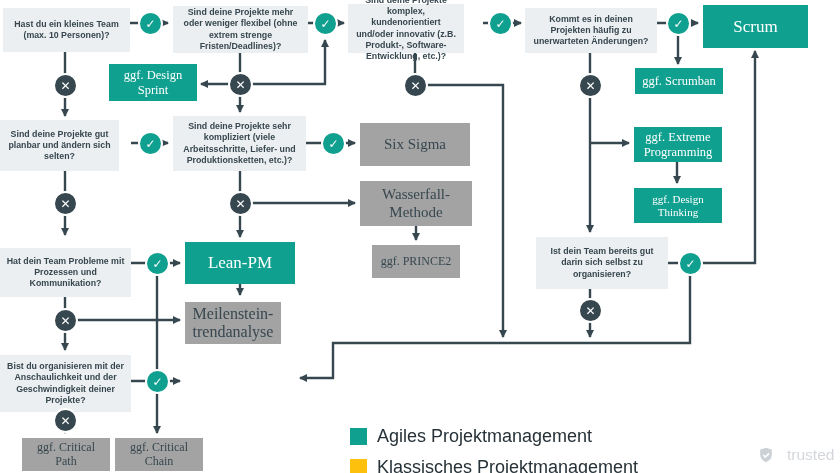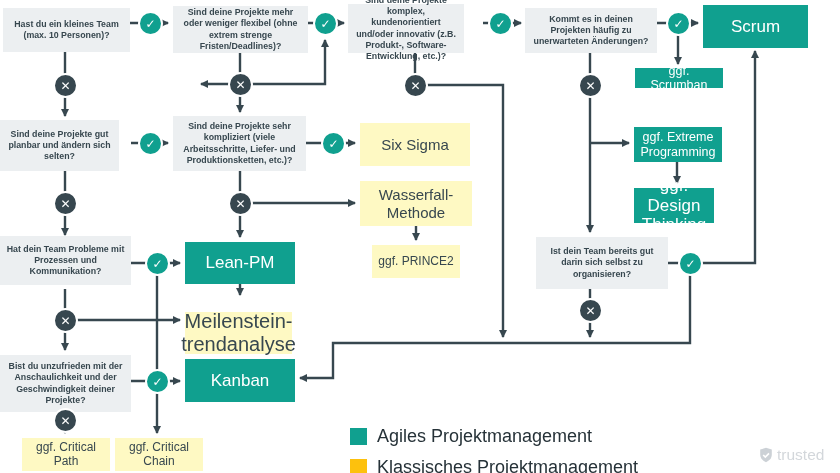--- a/index.html
+++ b/index.html
@@ -13,38 +13,38 @@
   svg.lines { position:absolute; left:0; top:0; z-index:1; }
   .qbox {
     position:absolute; background:#ECEFF1; color:#37474F;
     font-weight:bold; font-size:8.8px; line-height:1.28;
     display:flex; align-items:center; justify-content:center;
     text-align:center; padding:2px 4px; box-sizing:border-box; z-index:2;
   }
   .rbox {
     position:absolute; display:flex; align-items:center; justify-content:center;
     text-align:center; box-sizing:border-box; padding:4px 4px;
-    line-height:1.15; z-index:2;
+    line-height:1.15; z-index:2;font-family:Liberation Serif, serif;
   }
   .agile   { background:#10A08F; color:#fff; }
-  .classic { background:#fef9c3; color:#37474F; }
+  .classic { background:#a3a3a3; color:#37474F; }
   .decision {
     position:absolute; width:21px; height:21px; border-radius:50%;
     border:2px solid #fff; display:flex; align-items:center; justify-content:center;
     color:#fff; font-weight:bold; font-size:12px; z-index:3;
     font-family:"DejaVu Sans", sans-serif;
   }
   .yes { background:#10A08F; }
   .no  { background:#37474F; }
   .legend { position:absolute; left:350px; top:419px; z-index:2; }
   .legend-row { display:flex; align-items:center; margin-bottom:10px;margin-top:7px; }
   .swatch { width:17px; height:17px; margin-right:10px; flex:0 0 auto; }
   .legend-label { font-size:18px; color:#263238; }
   .watermark { position:absolute; left:758px; top:446px; display:flex; align-items:center; z-index:2; }
-  .wm-text { font-size:15.5px; color:#D3D7DB; font-weight:500; margin-left:3px; }
+  .wm-text { font-size:15.5px; color:#D3D7DB; font-weight:500; margin-left:13px; }
 </style>
 </head>
 <body>
 
 <div class="canvas">
 
   <svg class="lines" width="840" height="473" viewBox="0 0 840 473">
     <defs>
       <marker id="ah" markerUnits="userSpaceOnUse" markerWidth="12" markerHeight="12" refX="7" refY="4" orient="auto">
         <path d="M0,0 L8,4 L0,8 Z" fill="#37474F"></path>
@@ -82,35 +82,35 @@
       <path d="M590,289 V337" marker-end="url(#ah)"></path>
     </g>
   </svg>
 
   <div class="qbox" style="left:3px;top:8px;width:127px;height:44px">Hast du ein kleines Team (max. 10 Personen)?</div>
   <div class="qbox" style="left:173px;top:6px;width:135px;height:47px">Sind deine Projekte mehr oder weniger flexibel (ohne extrem strenge Fristen/Deadlines)?</div>
   <div class="qbox" style="left:348px;top:4px;width:116px;height:49px">Sind deine Projekte komplex, kundenorientiert und/oder innovativ (z.B. Produkt-, Software-Entwicklung, etc.)?</div>
   <div class="qbox" style="left:525px;top:8px;width:132px;height:45px">Kommt es in deinen Projekten häufig zu unerwarteten Änderungen?</div>
   <div class="qbox" style="left:0px;top:120px;width:119px;height:51px">Sind deine Projekte gut planbar und ändern sich selten?</div>
   <div class="qbox" style="left:173px;top:116px;width:133px;height:55px">Sind deine Projekte sehr kompliziert (viele Arbeitsschritte, Liefer- und Produktionsketten, etc.)?</div>
-  <div class="qbox" style="left:0px;top:236px;width:131px;height:49px">Hat dein Team Probleme mit Prozessen und Kommunikation?</div>
-  <div class="qbox" style="left:0px;top:355px;width:131px;height:57px">Bist du unzufrieden mit der Anschaulichkeit und der Geschwindigkeit deiner Projekte?</div>
+  <div class="qbox" style="left:0px;top:248px;width:131px;height:49px">Hat dein Team Probleme mit Prozessen und Kommunikation?</div>
+  <div class="qbox" style="left:0px;top:355px;width:131px;height:57px">Bist du organisieren mit der Anschaulichkeit und der Geschwindigkeit deiner Projekte?</div>
   <div class="qbox" style="left:536px;top:237px;width:132px;height:52px">Ist dein Team bereits gut darin sich selbst zu organisieren?</div>
 
   <div class="rbox agile" style="left:703px;top:5px;width:105px;height:43px;font-size:17px">Scrum</div>
-  <div class="rbox agile" style="left:635px;top:68px;width:88px;height:20px;font-size:12.5px">ggf. Scrumban</div>
+  <div class="rbox agile" style="left:635px;top:68px;width:88px;height:26px;font-size:12.5px">ggf. Scrumban</div>
   <div class="rbox agile" style="left:634px;top:127px;width:88px;height:35px;font-size:12.5px">ggf. Extreme Programming</div>
-  <div class="rbox agile" style="left:634px;top:188px;width:80px;height:35px;font-size:17px">ggf. Design Thinking</div>
+  <div class="rbox agile" style="left:634px;top:188px;width:88px;height:35px;font-size:11px">ggf. Design Thinking</div>
+  <div class="rbox agile" style="left:109px;top:64px;width:88px;height:37px;font-size:12.5px">ggf. Design Sprint</div>
   <div class="rbox agile" style="left:185px;top:242px;width:110px;height:42px;font-size:17px">Lean-PM</div>
-  <div class="rbox agile" style="left:185px;top:359px;width:110px;height:43px;font-size:17px">Kanban</div>
 
   <div class="rbox classic" style="left:360px;top:123px;width:110px;height:43px;font-size:15px">Six Sigma</div>
   <div class="rbox classic" style="left:360px;top:181px;width:112px;height:45px;font-size:15px">Wasserfall-Methode</div>
   <div class="rbox classic" style="left:372px;top:245px;width:88px;height:33px;font-size:12px">ggf. PRINCE2</div>
-  <div class="rbox classic" style="left:185px;top:312px;width:107px;height:42px;font-size:20px">Meilenstein-trendanalyse</div>
+  <div class="rbox classic" style="left:185px;top:302px;width:96px;height:42px;font-size:16px">Meilenstein-trendanalyse</div>
   <div class="rbox classic" style="left:22px;top:438px;width:88px;height:33px;font-size:12px">ggf. Critical Path</div>
   <div class="rbox classic" style="left:115px;top:438px;width:88px;height:33px;font-size:12px">ggf. Critical Chain</div>
 
   <div class="decision yes" style="left:138px;top:11px">✓</div>
   <div class="decision yes" style="left:313px;top:11px">✓</div>
   <div class="decision yes" style="left:488px;top:11px">✓</div>
   <div class="decision yes" style="left:666px;top:11px">✓</div>
   <div class="decision yes" style="left:138px;top:131px">✓</div>
   <div class="decision yes" style="left:321px;top:131px">✓</div>
   <div class="decision yes" style="left:145px;top:251px">✓</div>

